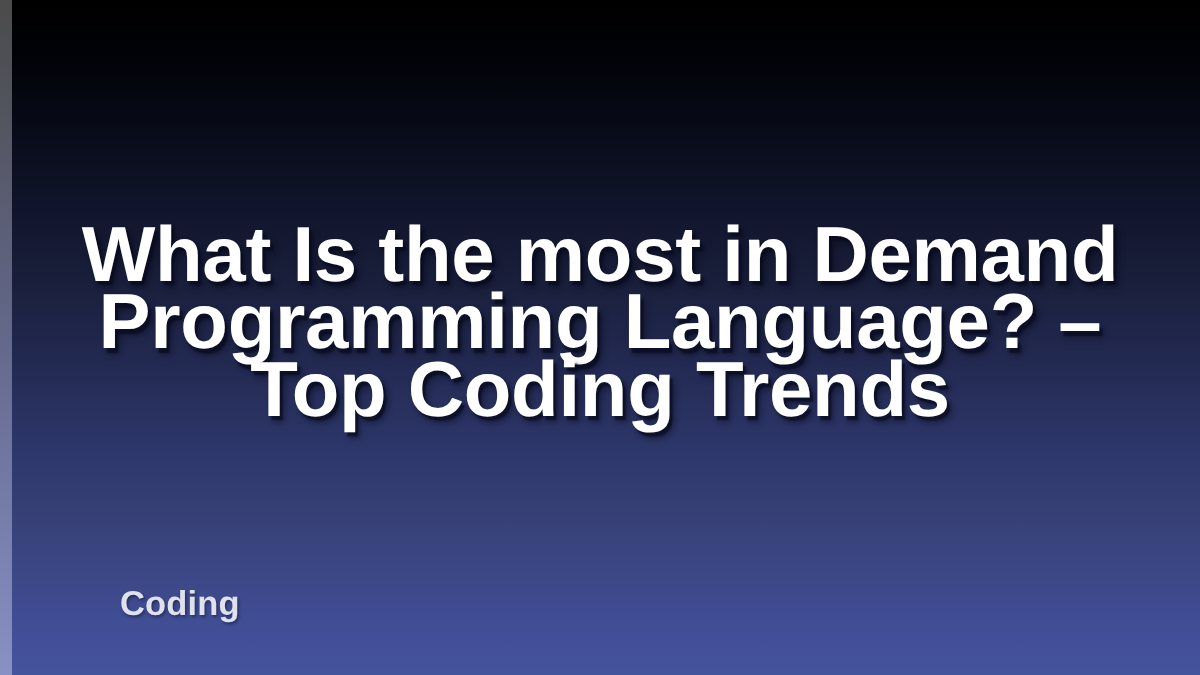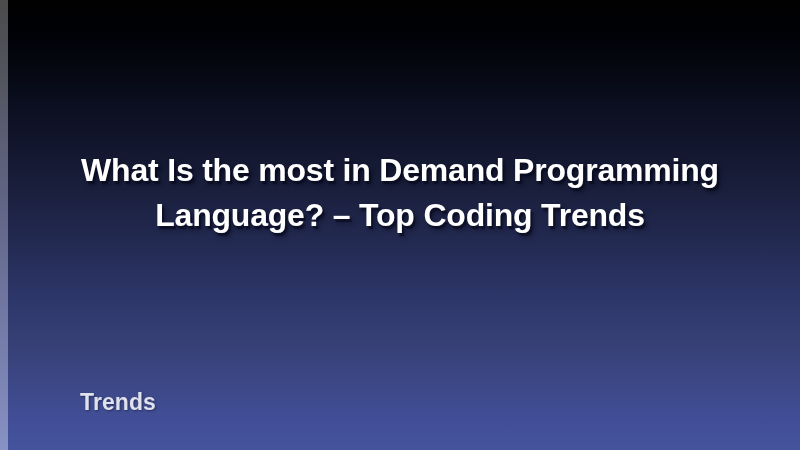--- a/index.html
+++ b/index.html
@@ -64,21 +64,21 @@
 
   .headline {
     position: absolute;
     left: 45px;
     right: 45px;
     top: 148px;
     margin: 0;
     text-align: center;
     color: #ffffff;
     font-family: "Liberation Sans", sans-serif;
-    font-size: 32px;
+    font-size: 52px;
     font-weight: 700;
     line-height: 45px;
     letter-spacing: -0.2px;
     text-shadow:
       2px 3px 1px rgba(8, 11, 30, 0.72),
       3px 4px 5px rgba(5, 7, 20, 0.45);
     white-space: pre-line;
   }
 
   .brand {
@@ -98,16 +98,16 @@
 <body>
 
 <div class="slide">
 
   <div class="edge-strip"></div>
 
   <div class="content">
 
     <h1 class="headline">What Is the most in Demand Programming Language? – Top Coding Trends</h1>
 
-    <div class="brand">Trends</div>
+    <div class="brand">Coding</div>
 
   </div>
 </div>
 
 </body></html>

